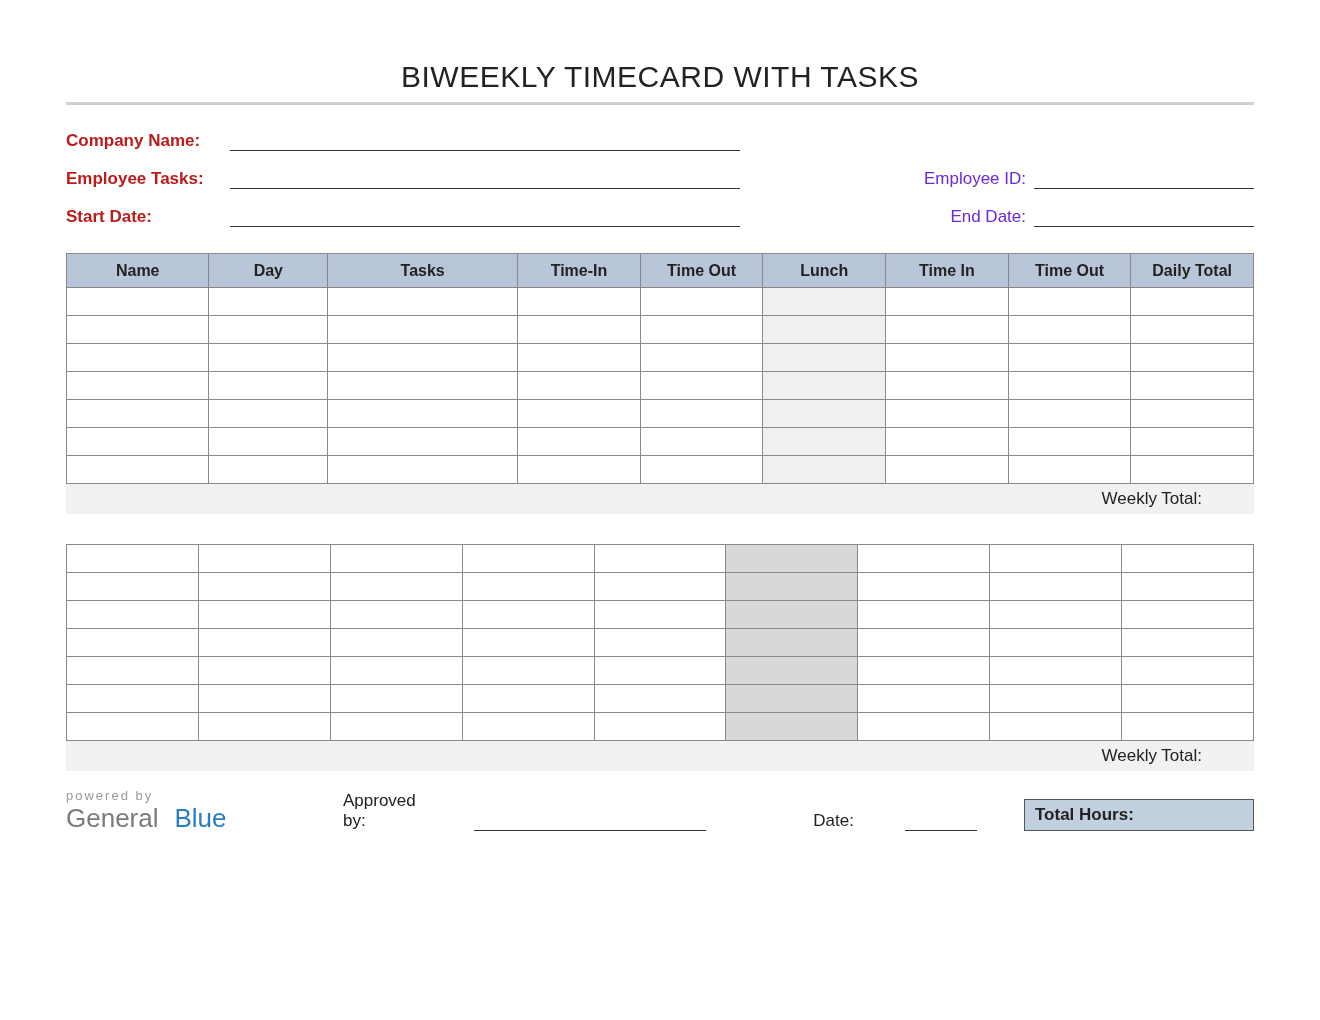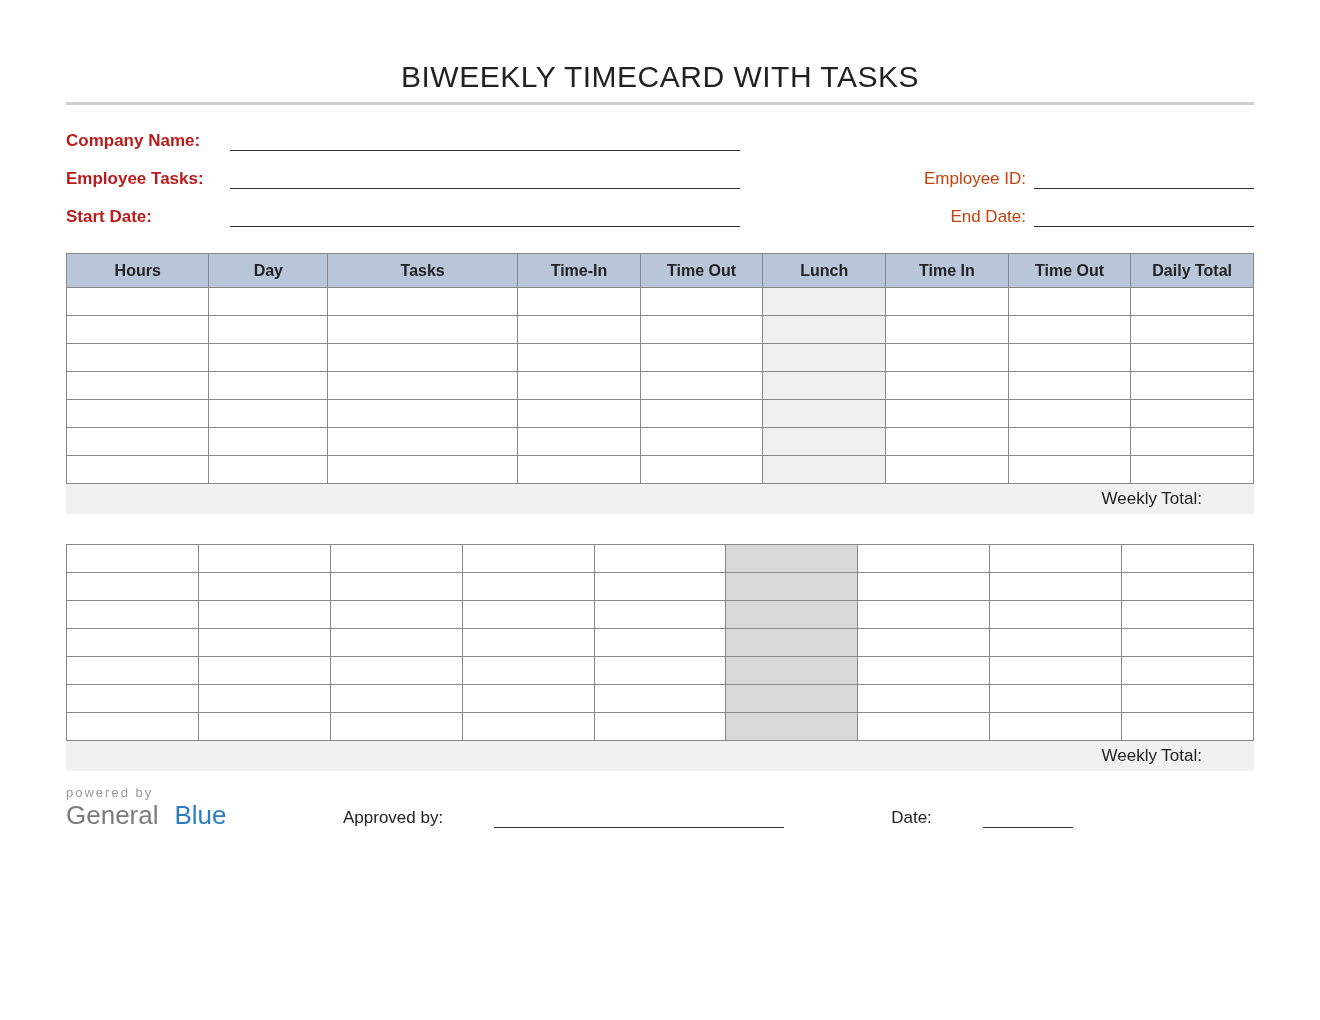--- a/index.html
+++ b/index.html
@@ -35,21 +35,21 @@
     margin-bottom: 10px;
     height: 28px;
   }
   .hlabel {
     color: #b91c1c;
     font-weight: 600;
     width: 160px;
     white-space: nowrap;
   }
   .hlabel-right {
-    color: #c2410c;
+    color: #6d28d9;
     font-weight: 400;
     text-align: right;
     white-space: nowrap;
     margin-right: 8px;
   }
   .hline {
     border-bottom: 1.5px solid #333;
     flex: 0 0 auto;
   }
   .hline-company  { width: 510px; margin-left: 4px; }
@@ -175,21 +175,21 @@
       <span class="spacer-flex"></span>
       <span class="hlabel-right gap-label">End Date:</span>
       <span class="hline hline-end"></span>
     </div>
   </div>
 
   <div class="tbl-wrap">
     <table class="timecard">
       <thead>
         <tr>
-          <th class="col-date">Hours</th>
+          <th class="col-date">Name</th>
           <th class="col-day">Day</th>
           <th class="col-tasks">Tasks</th>
           <th class="col-std">Time-In</th>
           <th class="col-std">Time Out</th>
           <th class="col-std">Lunch</th>
           <th class="col-std">Time In</th>
           <th class="col-std">Time Out</th>
           <th class="col-std">Daily Total</th>
         </tr>
       </thead>
@@ -369,15 +369,20 @@
     <div class="powered">
       <div class="pb">powered by</div>
       <div class="gb">
         <span class="g">General</span><span class="b">Blue</span>
       </div>
     </div>
     <span class="appr-label">Approved by:</span>
     <span class="appr-line"></span>
     <span class="date-label">Date:</span>
     <span class="date-line"></span>
+    <div class="footer-right">
+      <div class="total-hours-box">
+        <span>Total Hours:</span>
+      </div>
+    </div>
   </div>
 
 </div>
 
 </body></html>

